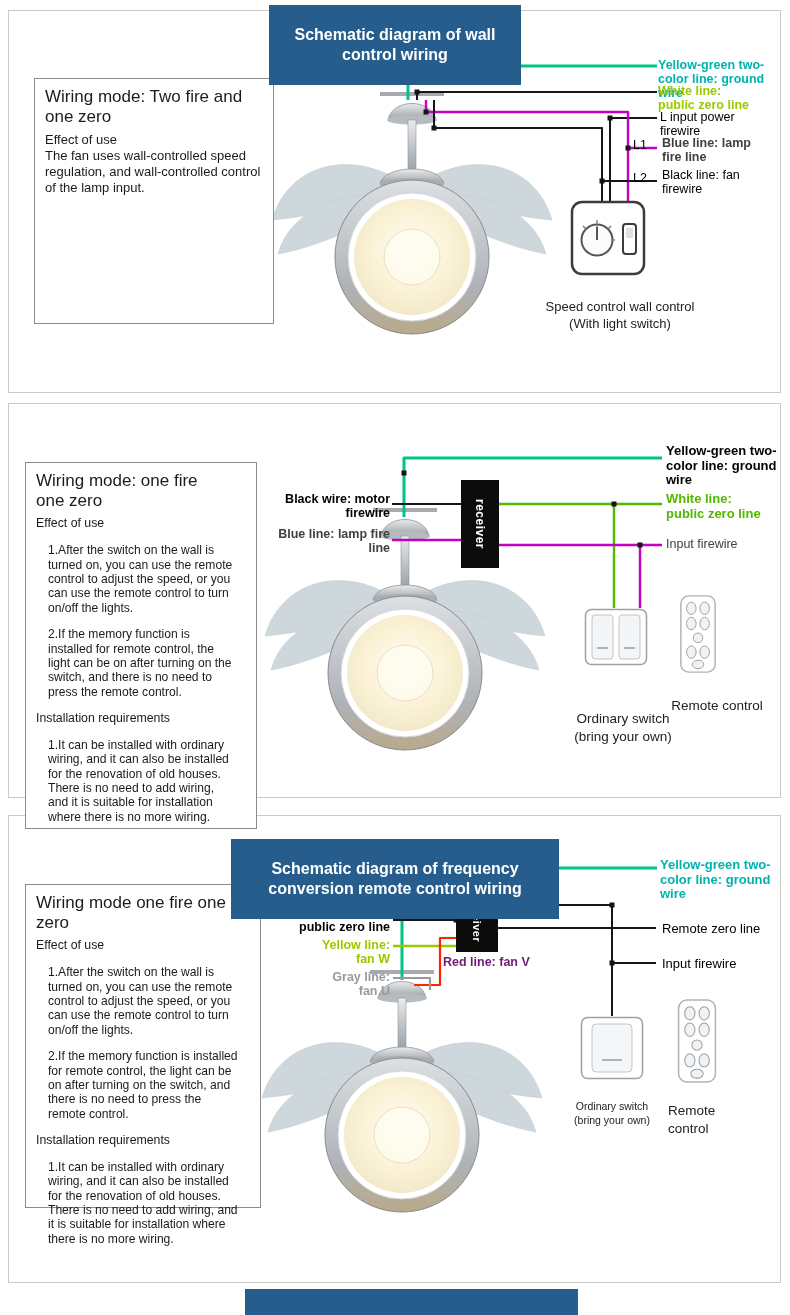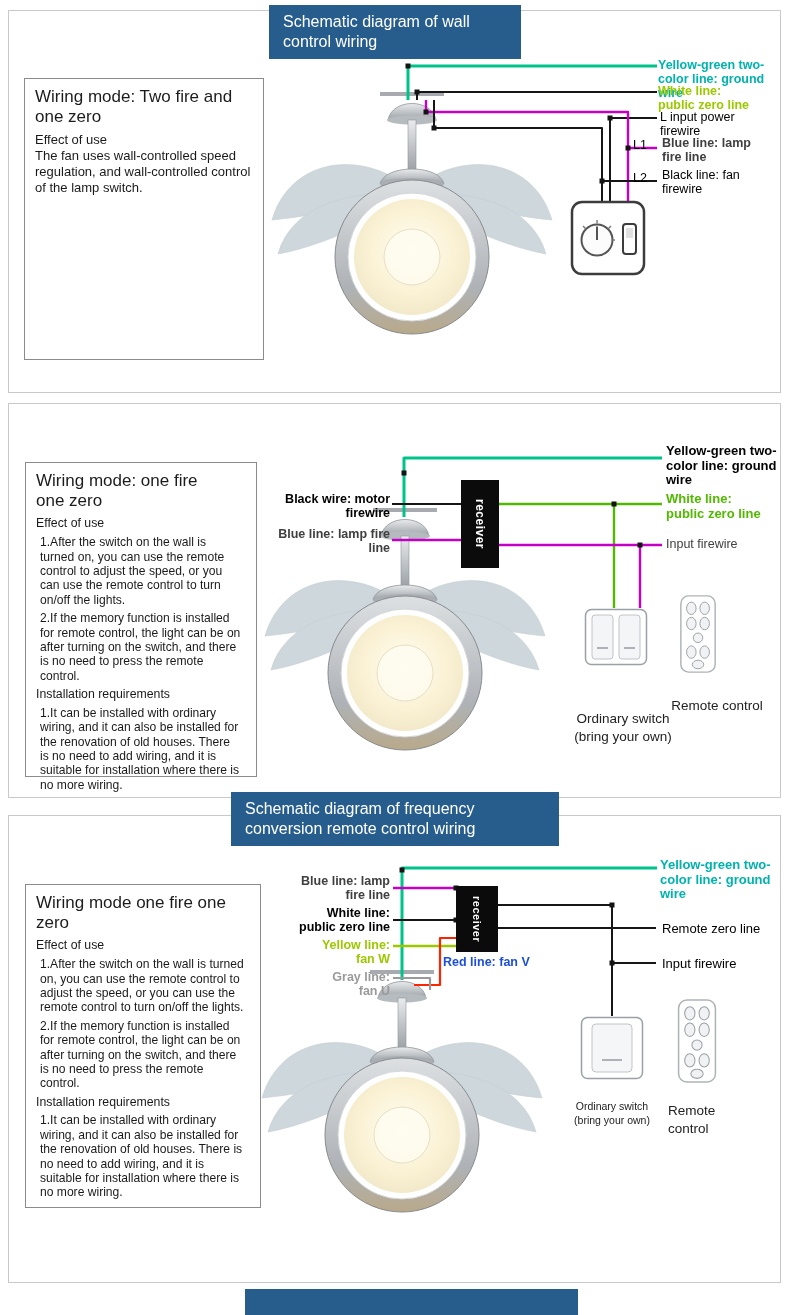--- a/index.html
+++ b/index.html
@@ -1,33 +1,33 @@
 <!DOCTYPE html>
 <html><head>
 <meta charset="utf-8">
 <style>
   html,body{margin:0;padding:0;background:#fff}
   .page{position:relative;width:790px;height:1315px;background:#fff;overflow:hidden;
         font-family:"Liberation Sans","DejaVu Sans",sans-serif;color:#1a1a1a}
   .sec-border{position:absolute;border:1px solid #c9c9c9;z-index:1}
   .hdr{position:absolute;left:50%;transform:translateX(-50%);background:#265d8d;color:#fff;
-       font-weight:normal;font-size:16px;text-align:left;line-height:1.25;padding:7px 14px;z-index:6}
+       font-weight:bold;font-size:16px;text-align:center;line-height:1.25;padding:20px 14px;z-index:6}
   .infobox{position:absolute;border:1px solid #8b8b8b;background:#fff;box-sizing:border-box;
            padding:8px 10px;z-index:4}
   .ib-title{font-size:17px;color:#1c1c1c;line-height:1.16;margin:0 0 6px 0}
   .ib-h1{font-size:13px;line-height:1.22;margin:0}
   .ib-p1{font-size:13px;line-height:1.22;margin:0}
   .gap{height:16px}
   .ib-h2{font-size:12.3px;line-height:1.2;margin:0}
-  .ib-p2{font-size:12.1px;line-height:1.19;margin:4px}
+  .ib-p2{font-size:12.1px;line-height:1.19;margin:12px}
   .lbl{position:absolute;font-size:12.5px;font-weight:bold;line-height:1.13;z-index:5}
   .lbl-r{text-align:right}
   .reg{font-weight:normal}
   .c-teal{color:#00b3ad}.c-yg{color:#9cc800}.c-mag{color:#404040}.c-green{color:#52b800}
-  .c-red{color:#1d4ed8}.c-gray{color:#9a9a9a}.c-blk{color:#000000}
+  .c-red{color:#701a75}.c-gray{color:#9a9a9a}.c-blk{color:#000000}
   .cap{position:absolute;font-size:13px;color:#222;text-align:center;line-height:1.3;z-index:5}
   .cap-sm{font-size:10.5px}
   .receiver{position:absolute;background:#0b0b0b;color:#fff;display:flex;align-items:center;
             justify-content:center;z-index:5}
   .receiver span{writing-mode:vertical-rl;font-size:12px;font-weight:bold;letter-spacing:.5px}
   .fanbox{position:absolute;z-index:2}
   .compbox{position:absolute;z-index:4}
   .wires{position:absolute;left:0;top:0;z-index:3;pointer-events:none}
   .botbar{position:absolute;background:#265d8d;z-index:6}
 </style>
@@ -107,24 +107,24 @@
             <ellipse cx="27" cy="61" rx="5" ry="6.5"></ellipse>
           <ellipse cx="20" cy="74" rx="6" ry="4.5"></ellipse>
         </g>
       </symbol>
     </defs>
   </svg>
 
   <div class="sec-border" style="left:8px;top:10px;width:771px;height:381px"></div>
   <div class="hdr" style="top:5px;width:224px">Schematic diagram of wall control wiring</div>
 
-  <div class="infobox" style="left:24px;top:78px;width:240px;height:282px">
+  <div class="infobox" style="left:34px;top:78px;width:240px;height:246px">
     <div class="ib-title">Wiring mode: Two fire and one zero</div>
     <p class="ib-h1">Effect of use</p>
-    <p class="ib-p1">The fan uses wall-controlled speed regulation, and wall-controlled control of the lamp switch.</p>
+    <p class="ib-p1">The fan uses wall-controlled speed regulation, and wall-controlled control of the lamp input.</p>
     <div class="gap"></div>
   </div>
 
   <div class="fanbox" style="left:262px;top:92px;width:300px;height:250px">
     <svg width="300" height="250">
         <use href="#fan"></use>
       </svg>
   </div>
 
   <div class="compbox" style="left:570px;top:200px;width:76px;height:76px">
@@ -134,24 +134,28 @@
   </div>
 
   <div class="lbl c-teal" style="left:658px;top:58px;width:124px">Yellow-green two-color line: ground wire</div>
   <div class="lbl c-yg" style="left:658px;top:84px;width:102px">White line: public zero line</div>
   <div class="lbl c-blk reg" style="left:660px;top:110px;width:100px">L input power firewire</div>
   <div class="lbl c-blk reg" style="left:633px;top:138px;width:24px">L1</div>
   <div class="lbl c-mag" style="left:662px;top:136px;width:104px">Blue line: lamp fire line</div>
   <div class="lbl c-blk reg" style="left:633px;top:171px;width:24px">L2</div>
   <div class="lbl c-blk reg" style="left:662px;top:168px;width:96px">Black line: fan firewire</div>
 
+  <div class="cap" style="left:540px;top:299px;width:160px">
+    <div>Speed control wall control</div>
+    <div>(With light switch)</div>
+  </div>
 
   <div class="sec-border" style="left:8px;top:403px;width:771px;height:393px"></div>
 
-  <div class="infobox" style="left:25px;top:462px;width:232px;height:315px">
+  <div class="infobox" style="left:25px;top:462px;width:232px;height:367px">
     <div class="ib-title" style="max-width:178px">Wiring mode: one fire one zero</div>
     <p class="ib-h2">Effect of use</p>
     <p class="ib-p2">1.After the switch on the wall is turned on, you can use the remote control to adjust the speed, or you can use the remote control to turn on/off the lights.</p>
     <p class="ib-p2">2.If the memory function is installed for remote control, the light can be on after turning on the switch, and there is no need to press the remote control.</p>
     <p class="ib-h2">Installation requirements</p>
     <p class="ib-p2">1.It can be installed with ordinary wiring, and it can also be installed for the renovation of old houses. There is no need to add wiring, and it is suitable for installation where there is no more wiring.</p>
   </div>
 
   <div class="fanbox" style="left:255px;top:508px;width:300px;height:250px">
     <svg width="300" height="250">
@@ -180,21 +184,21 @@
       </svg>
   </div>
 
   <div class="cap" style="left:548px;top:710px;width:150px;font-size:13.5px">
     <div>Ordinary switch</div>
     <div>(bring your own)</div>
   </div>
   <div class="cap" style="left:652px;top:697px;width:130px;font-size:13.5px">Remote control</div>
 
   <div class="sec-border" style="left:8px;top:815px;width:771px;height:466px"></div>
-  <div class="hdr" style="top:792px;width:300px">Schematic diagram of frequency conversion remote control wiring</div>
+  <div class="hdr" style="top:839px;width:300px">Schematic diagram of frequency conversion remote control wiring</div>
 
   <div class="infobox" style="left:25px;top:884px;width:236px;height:324px">
     <div class="ib-title">Wiring mode one fire one zero</div>
     <p class="ib-h2">Effect of use</p>
     <p class="ib-p2">1.After the switch on the wall is turned on, you can use the remote control to adjust the speed, or you can use the remote control to turn on/off the lights.</p>
     <p class="ib-p2">2.If the memory function is installed for remote control, the light can be on after turning on the switch, and there is no need to press the remote control.</p>
     <p class="ib-h2">Installation requirements</p>
     <p class="ib-p2">1.It can be installed with ordinary wiring, and it can also be installed for the renovation of old houses. There is no need to add wiring, and it is suitable for installation where there is no more wiring.</p>
   </div>
 

